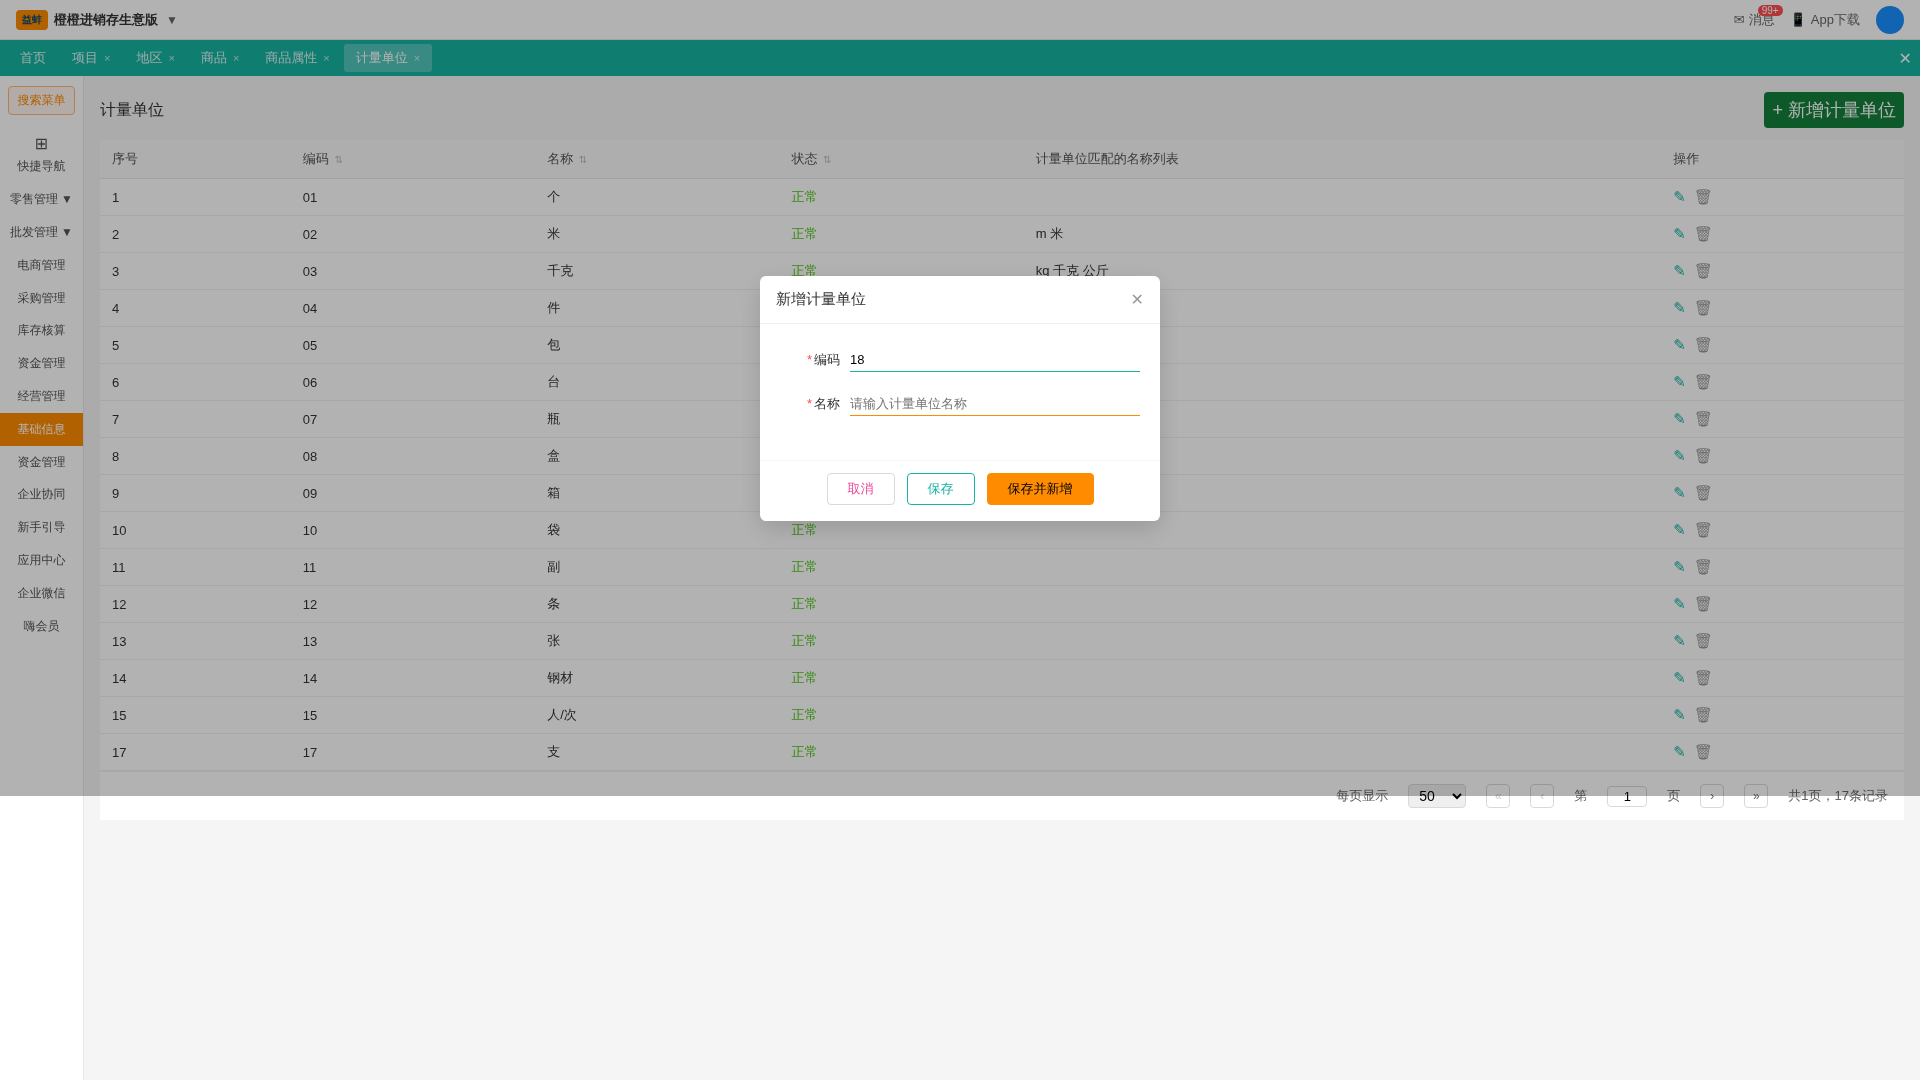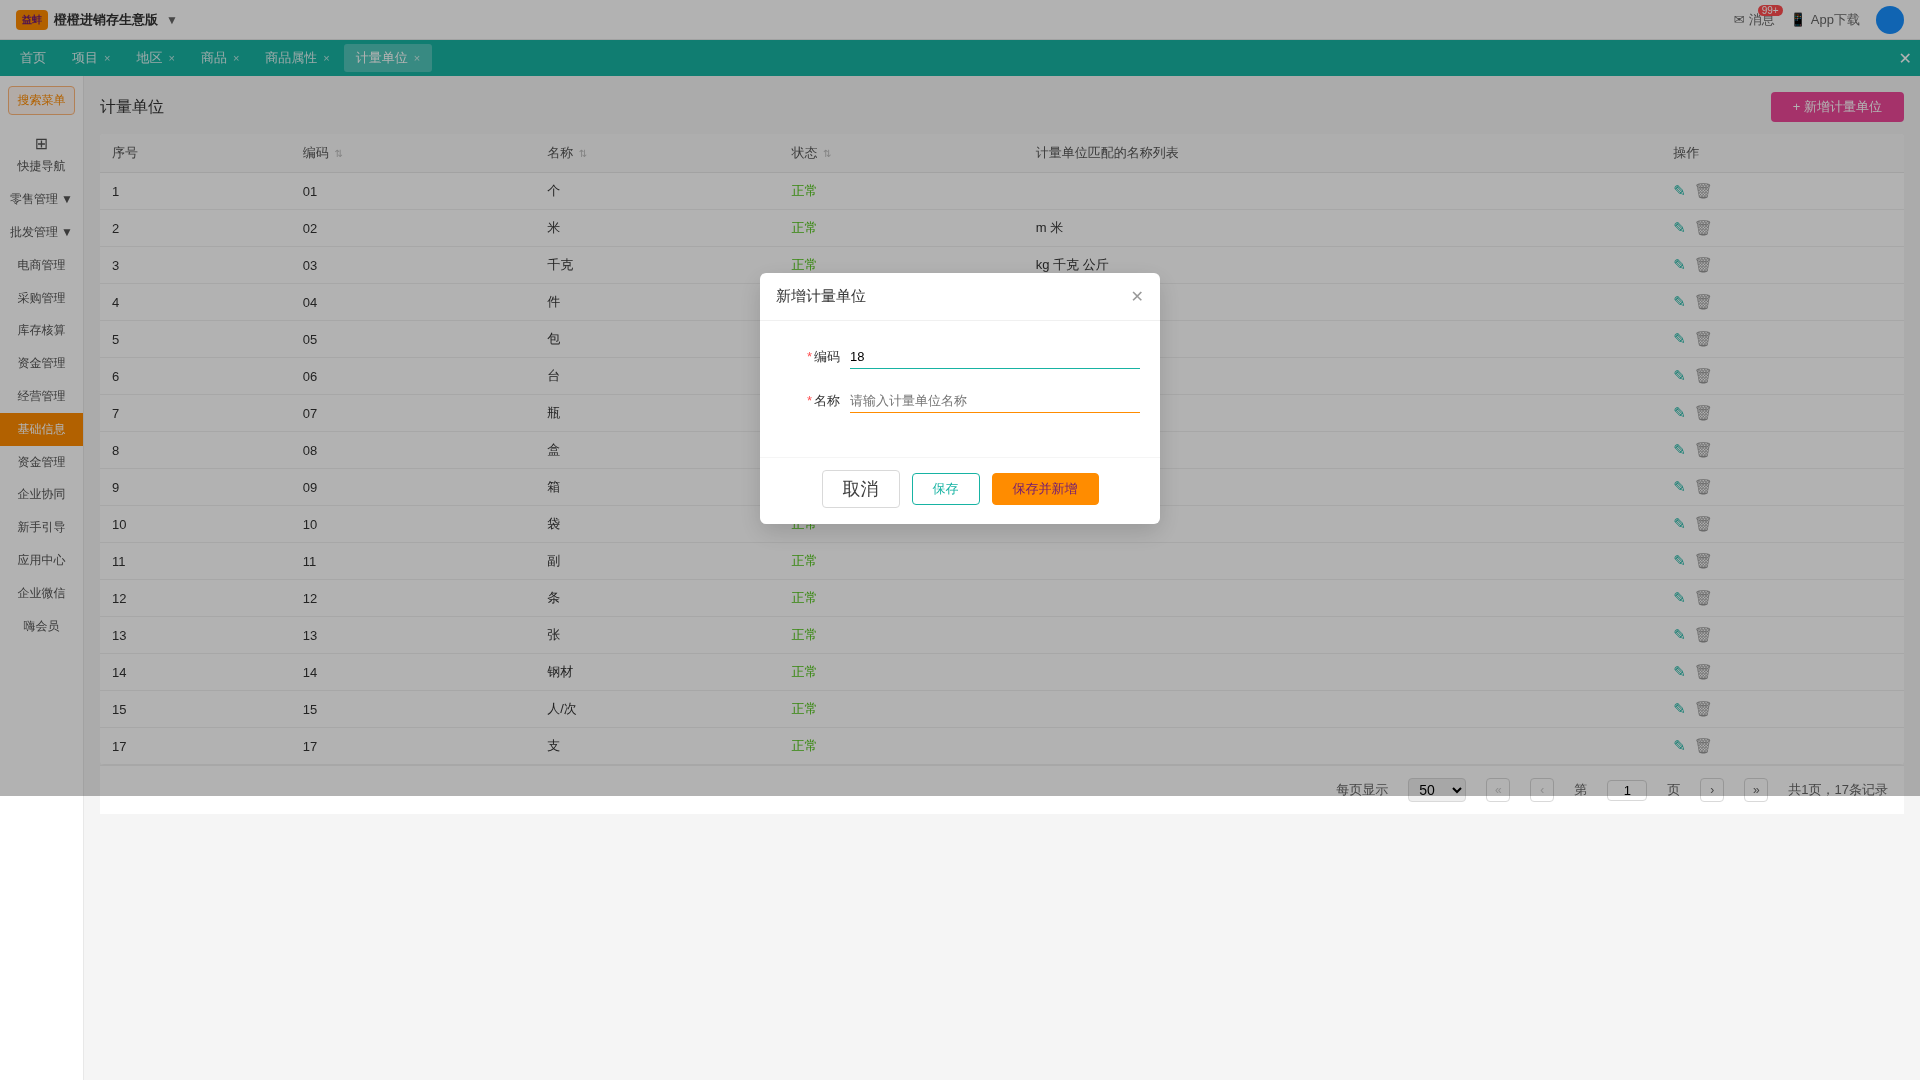--- a/index.html
+++ b/index.html
@@ -2,21 +2,21 @@
 <html><head>
   <meta charset="utf-8">
   <style>
     * { margin: 0; padding: 0; box-sizing: border-box; }
     body { font-family: "Microsoft YaHei", Arial, sans-serif; font-size: 13px; background: #f0f2f5; color: #333; width: 1920px; height: 1080px; overflow: hidden; }
 
     
     .header { height: 40px; background: #fff; display: flex; align-items: center; justify-content: space-between; padding: 0 16px; border-bottom: 1px solid #e8e8e8; }
     .header-left { display: flex; align-items: center; gap: 8px; }
     .logo-area { display: flex; align-items: center; gap: 6px; }
-    .logo-icon { width: 32px; height: 20px; background: #ff8c00; border-radius: 4px; display: flex; align-items: center; justify-content: center; color: #701a75; font-weight: bold; font-size: 12px; }
+    .logo-icon { width: 32px; height: 20px; background: #ff8c00; border-radius: 4px; display: flex; align-items: center; justify-content: center; color: #0c4a6e; font-weight: bold; font-size: 12px; }
     .logo-text { font-size: 14px; font-weight: bold; color: #333; }
     .header-dropdown { color: #666; font-size: 12px; cursor: pointer; }
     .header-right { display: flex; align-items: center; gap: 16px; }
     .header-msg { display: flex; align-items: center; gap: 4px; color: #666; font-size: 13px; position: relative; cursor: pointer; }
     .badge { background: #ff4d4f; color: white; border-radius: 10px; padding: 0 4px; font-size: 10px; position: absolute; top: -6px; right: -8px; }
     .app-download { display: flex; align-items: center; gap: 4px; color: #666; font-size: 13px; cursor: pointer; }
     .user-avatar { width: 28px; height: 28px; background: #1890ff; border-radius: 50%; cursor: pointer; }
 
     
     .tab-bar { height: 36px; background: #17b3a3; display: flex; align-items: center; padding: 0 8px; gap: 2px; }
@@ -35,21 +35,21 @@
     .sidebar-nav-item { padding: 8px 6px; text-align: center; cursor: pointer; color: #555; font-size: 12px; line-height: 1.4; display: flex; flex-direction: column; align-items: center; gap: 3px; }
     .sidebar-nav-item.active { background: #ff8c00; color: white; border-radius: 0; }
     .sidebar-nav-item .nav-icon { font-size: 16px; }
 
     
     .main-content { flex: 1; overflow: auto; padding: 16px; background: #f5f5f5; }
 
     
     .page-header { display: flex; align-items: center; justify-content: space-between; margin-bottom: 12px; }
     .page-title { font-size: 16px; font-weight: 500; color: #333; }
-    .btn-add { background: #ec4899; color: white; border: none; border-radius: 4px; padding: 6px 22px; font-size: 13px; cursor: pointer; }
+    .btn-add { background: #15803d; color: white; border: none; border-radius: 4px; padding: 6px 8px; font-size: 18px; cursor: pointer; }
 
     
     .table-wrapper { background: white; border-radius: 4px; overflow: hidden; }
     table { width: 100%; border-collapse: collapse; }
     thead tr { background: #fafafa; border-bottom: 1px solid #e8e8e8; }
     thead th { padding: 10px 12px; text-align: left; font-size: 13px; color: #555; font-weight: 500; white-space: nowrap; }
     tbody tr { border-bottom: 1px solid #f0f0f0; }
     tbody td { padding: 9px 12px; font-size: 13px; color: #333; }
     .status-normal { color: #52c41a; }
     .action-btns { display: flex; gap: 8px; }
@@ -74,23 +74,23 @@
     .modal-title { font-size: 15px; font-weight: 500; color: #333; }
     .modal-close { color: #999; cursor: pointer; font-size: 16px; }
     .modal-body { padding: 24px 20px; }
     .form-row { display: flex; align-items: center; margin-bottom: 20px; }
     .form-label { width: 60px; text-align: right; margin-right: 10px; font-size: 13px; color: #333; }
     .form-required { color: #ff4d4f; margin-right: 2px; }
     .form-input { flex: 1; border: none; border-bottom: 1px solid #d9d9d9; padding: 4px 0; font-size: 13px; outline: none; }
     .form-input.has-value { border-bottom-color: #17b3a3; }
     .form-input.focused { border-bottom-color: #ff8c00; }
     .modal-footer { padding: 12px 20px 16px; display: flex; align-items: center; justify-content: center; gap: 12px; border-top: 1px solid #f5f5f5; }
-    .btn-cancel { border: 1px solid #d9d9d9; background: white; color: #404040; border-radius: 4px; padding: 6px 20px; font-size: 18px; cursor: pointer; }
+    .btn-cancel { border: 1px solid #d9d9d9; background: white; color: #ec4899; border-radius: 4px; padding: 6px 20px; font-size: 13px; cursor: pointer; }
     .btn-save { background: white; border: 1px solid #17b3a3; color: #17b3a3; border-radius: 4px; padding: 6px 20px; font-size: 13px; cursor: pointer; }
-    .btn-save-new { background: #ff8c00; border: 1px solid #ff8c00; color: #701a75; border-radius: 4px; padding: 6px 20px; font-size: 13px; cursor: pointer; }
+    .btn-save-new { background: #ff8c00; border: 1px solid #ff8c00; color: #000000; border-radius: 4px; padding: 6px 20px; font-size: 13px; cursor: pointer; }
 
     .sort-icon { color: #bbb; font-size: 10px; margin-left: 2px; }
   </style>
 </head>
 <body>
 
 <div class="header">
   <div class="header-left">
     <div class="logo-area">
       <div class="logo-icon">

